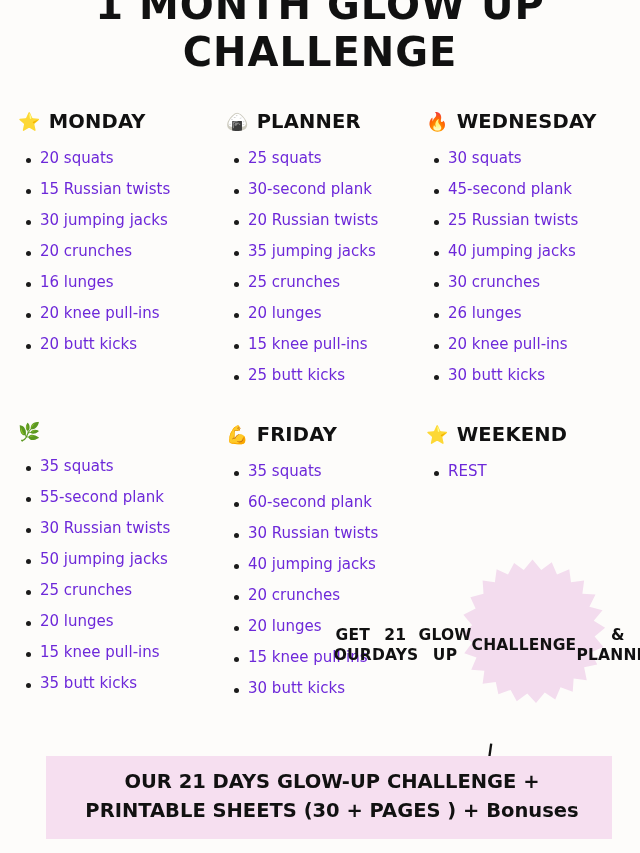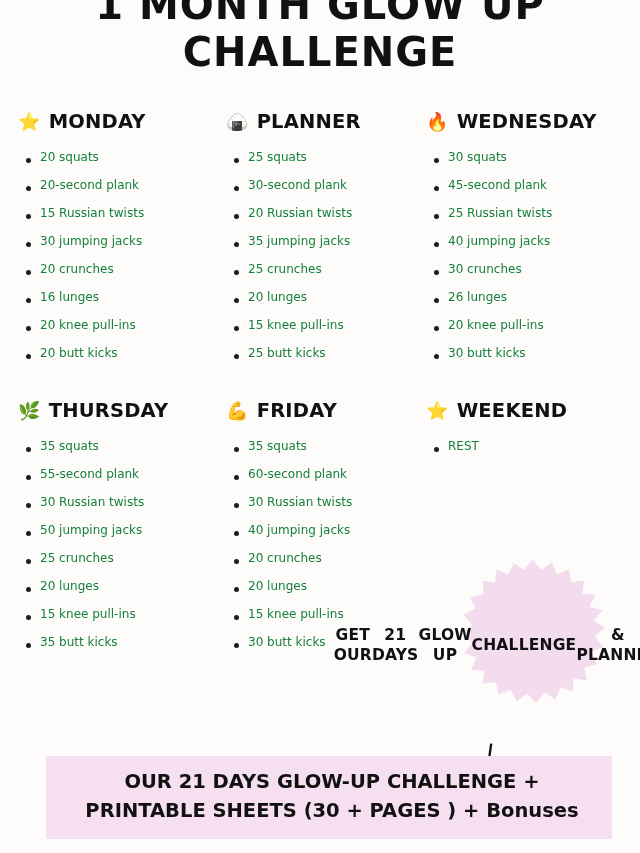--- a/index.html
+++ b/index.html
@@ -65,22 +65,22 @@
     font-size: 18px;
     line-height: 1;
   }
   ul.items {
     list-style: none;
     margin: 18px 0 0 0;
     padding: 0 0 0 22px;
   }
   ul.items li {
     position: relative;
-    font-size: 12px;
-    color: #15803d;
+    font-size: 15px;
+    color: #6d28d9;
     line-height: 1.0;
     margin-bottom: 16px;
     white-space: nowrap;
   }
   ul.items li:before {
     content: "";
     position: absolute;
     left: -14px;
     top: 7px;
     width: 5px;
@@ -155,21 +155,20 @@
 
   <div class="grid">
 
     <div class="day">
       <div class="day-head">
         <span class="emoji">⭐</span>
         <span>MONDAY</span>
       </div>
       <ul class="items">
         <li>20 squats</li>
-        <li>20-second plank</li>
         <li>15 Russian twists</li>
         <li>30 jumping jacks</li>
         <li>20 crunches</li>
         <li>16 lunges</li>
         <li>20 knee pull-ins</li>
         <li>20 butt kicks</li>
       </ul>
     </div>
 
     <div class="day">
@@ -202,21 +201,20 @@
         <li>30 crunches</li>
         <li>26 lunges</li>
         <li>20 knee pull-ins</li>
         <li>30 butt kicks</li>
       </ul>
     </div>
 
     <div class="day row2">
       <div class="day-head">
         <span class="emoji">🌿</span>
-        <span>THURSDAY</span>
       </div>
       <ul class="items">
         <li>35 squats</li>
         <li>55-second plank</li>
         <li>30 Russian twists</li>
         <li>50 jumping jacks</li>
         <li>25 crunches</li>
         <li>20 lunges</li>
         <li>15 knee pull-ins</li>
         <li>35 butt kicks</li>

